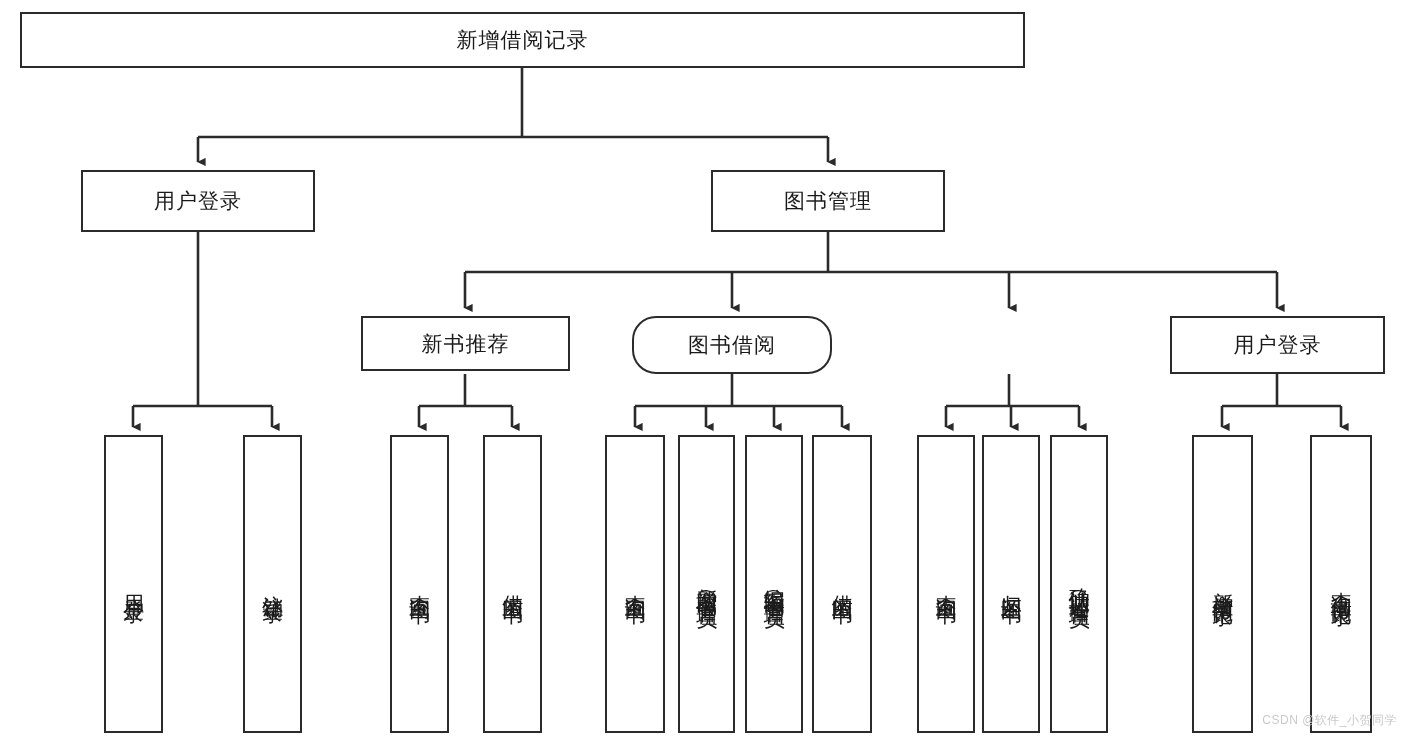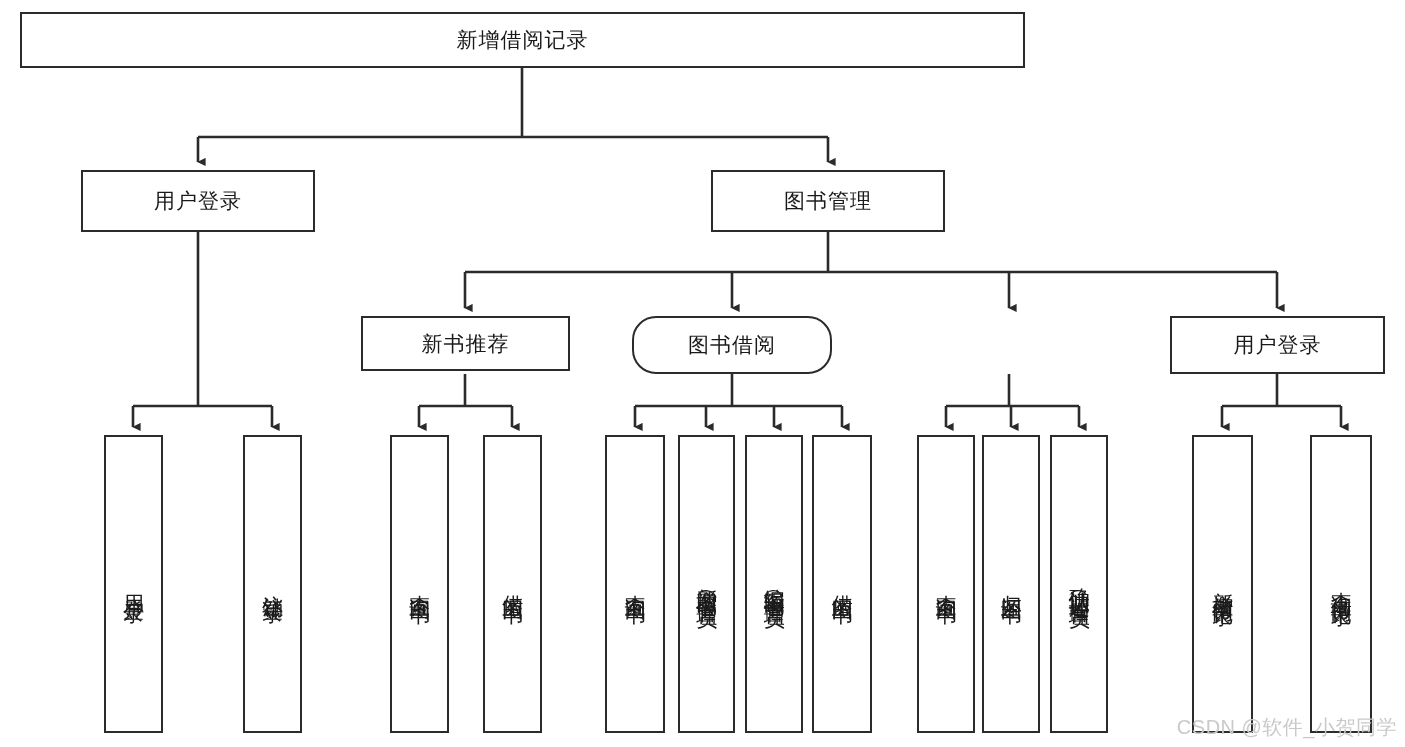--- a/index.html
+++ b/index.html
@@ -29,22 +29,22 @@
     text-orientation:upright;
     font-size:21px;
     line-height:1.45;
     letter-spacing:3px;
     padding:4px 0;
     text-align:center;
   }
   #watermark{
     position:absolute;
     right:8px;
-    bottom:6px;
-    font-size:20px;
+    bottom:18px;
+    font-size:12px;
     color:#c9c9c9;
     letter-spacing:0.5px;
     white-space:nowrap;
     pointer-events:none;
   }
 </style>
 </head>
 <body>
 
 <div id="stage">

